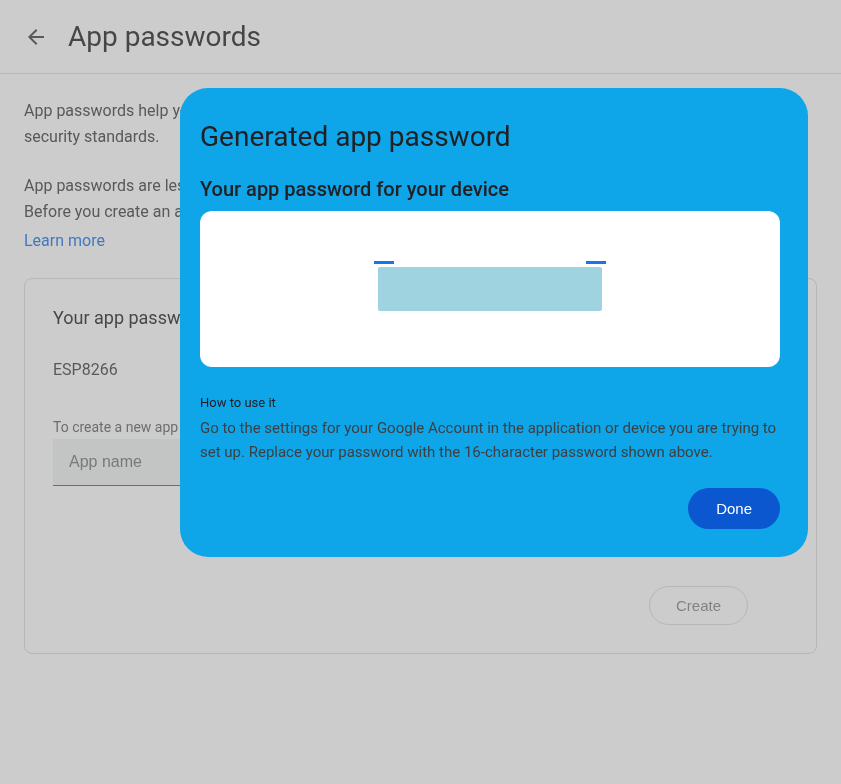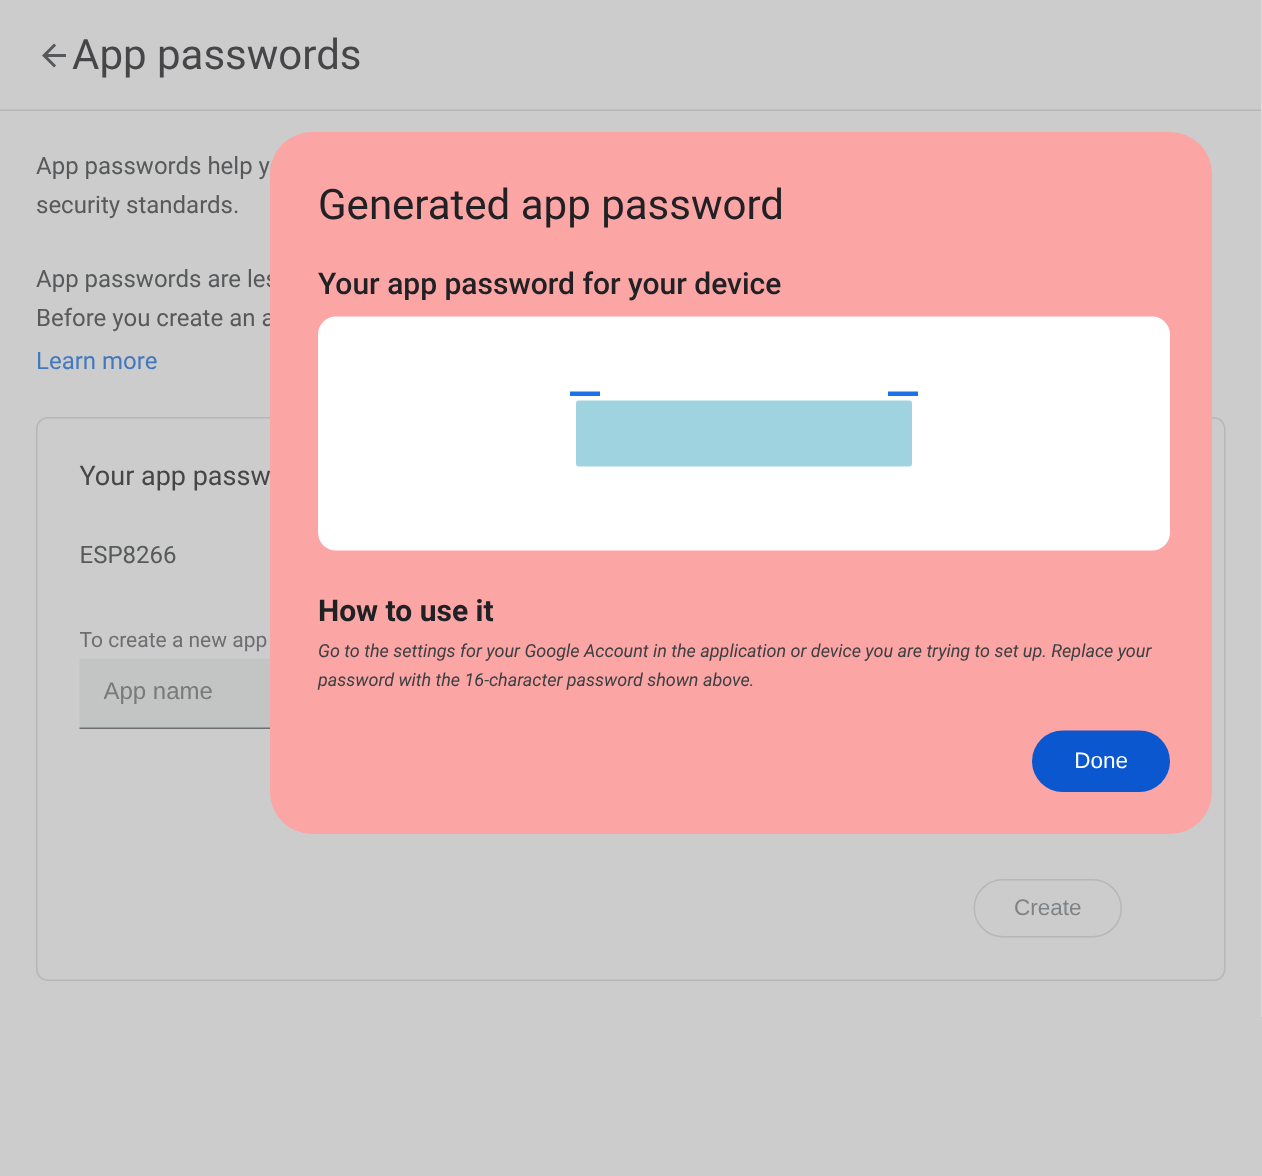--- a/index.html
+++ b/index.html
@@ -18,20 +18,21 @@
     .overlay {
       position: absolute;
       inset: 0;
       background: rgba(128, 128, 128, 0.4);
       z-index: 5;
     }
     .header {
       display: flex;
       align-items: center;
       padding: 20px 24px;
+      gap: 20px;
       border-bottom: 1px solid #dadce0;
     }
     .back-arrow {
       width: 24px;
       height: 24px;
       cursor: pointer;
     }
     .page-title {
       font-size: 28px;
       font-weight: 400;
@@ -97,24 +98,24 @@
       background: transparent;
       font-size: 15px;
       color: #80868b;
       cursor: pointer;
     }
     .modal {
       position: absolute;
       left: 180px;
       top: 88px;
       width: 628px;
-      background: #fca5a5;
+      background: #0ea5e9;
       border-radius: 28px;
       z-index: 10;
-      padding: 32px 28px 28px 32px;
+      padding: 32px 28px 28px 20px;
     }
     .modal-title {
       font-size: 28px;
       font-weight: 400;
       color: #202124;
       margin-bottom: 24px;
     }
     .modal-subtitle {
       font-size: 20px;
       font-weight: 500;
@@ -148,30 +149,29 @@
     }
     .redact-corner-tr {
       position: absolute;
       top: -6px;
       right: -4px;
       width: 20px;
       height: 3px;
       background: #1a73e8;
     }
     .how-title {
-      font-size: 20px;
-      font-weight: 700;
+      font-size: 13px;
+      font-weight: 400;
       color: #202124;
       margin-bottom: 6px;
     }
     .how-text {
-      font-size: 12px;
+      font-size: 15px;
       color: #3c4043;
       line-height: 1.6;
-      font-style: italic;
     }
     .modal-footer {
       display: flex;
       justify-content: flex-end;
       margin-top: 24px;
     }
     .done-btn {
       background: #0b57d0;
       color: #fff;
       border: none;

